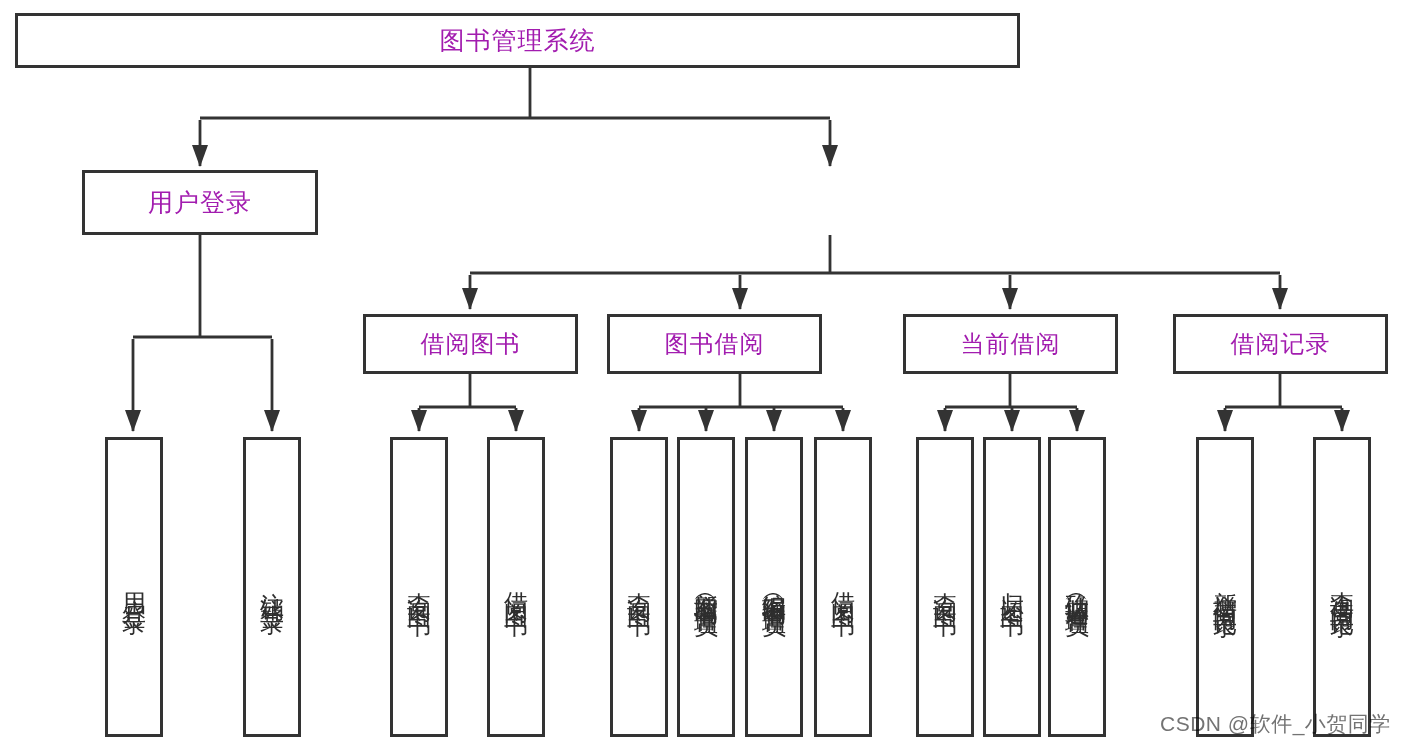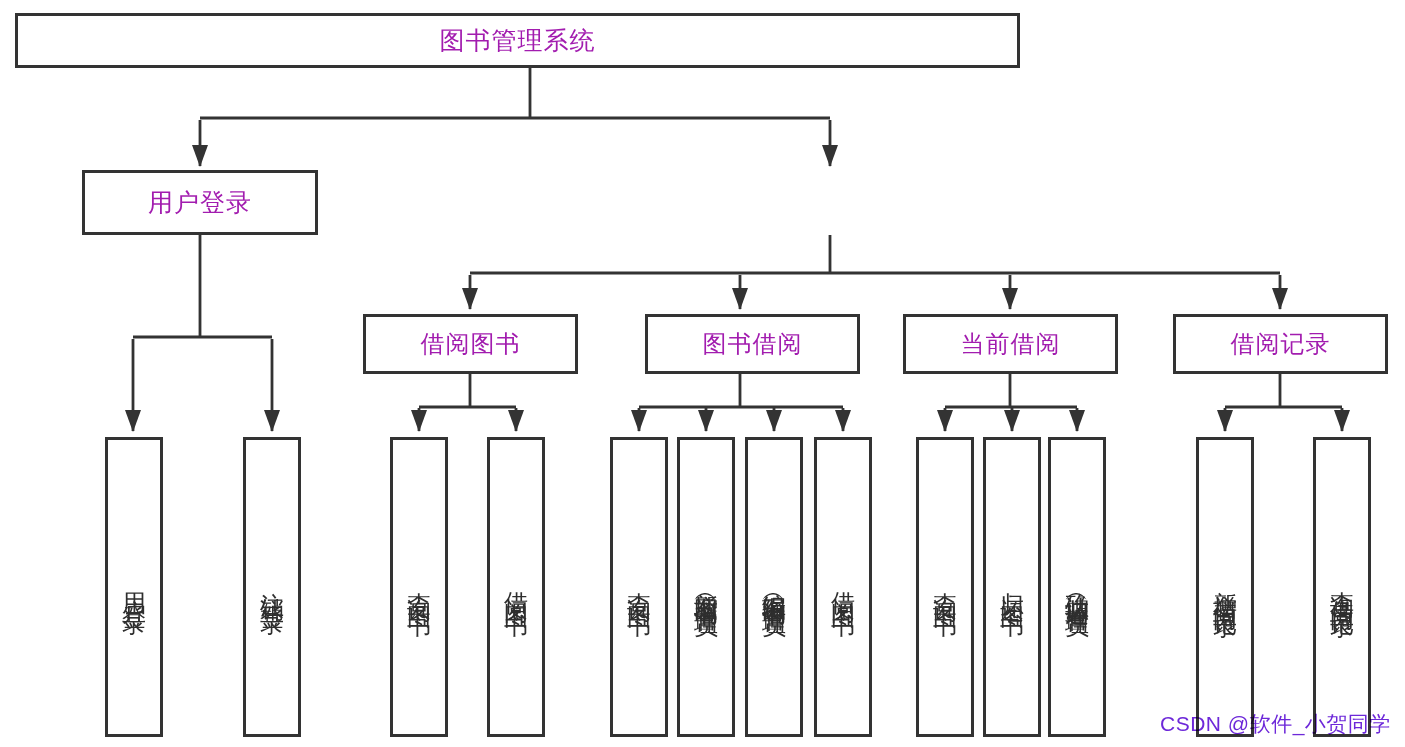--- a/index.html
+++ b/index.html
@@ -59,21 +59,21 @@
     line-height: 1;
     white-space: nowrap;
   }
   .watermark {
     position: absolute;
     left: 1160px;
     top: 710px;
     width: 245px;
     z-index: 3;
     font-size: 21px;
-    color: #6d28d9;
+    color: #737373;
     mix-blend-mode: multiply;
     white-space: nowrap;
     letter-spacing: 0.5px;
   }
 </style>
 </head>
 <body>
 
 <div class="stage">
 
@@ -124,21 +124,21 @@
     <span class="hlabel">图书管理系统</span>
   </div>
 
   <div class="box l2-box" style="left:82px">
     <span class="hlabel">用户登录</span>
   </div>
 
   <div class="box l3-box" style="left:363px">
     <span class="hlabel">借阅图书</span>
   </div>
-  <div class="box l3-box" style="left:645px">
+  <div class="box l3-box" style="left:607px">
     <span class="hlabel">图书借阅</span>
   </div>
   <div class="box l3-box" style="left:1173px">
     <span class="hlabel">借阅记录</span>
   </div>
   <div class="box l3-box" style="left:903px">
     <span class="hlabel">当前借阅</span>
   </div>
 
   <div class="vbox" style="left:105px">

